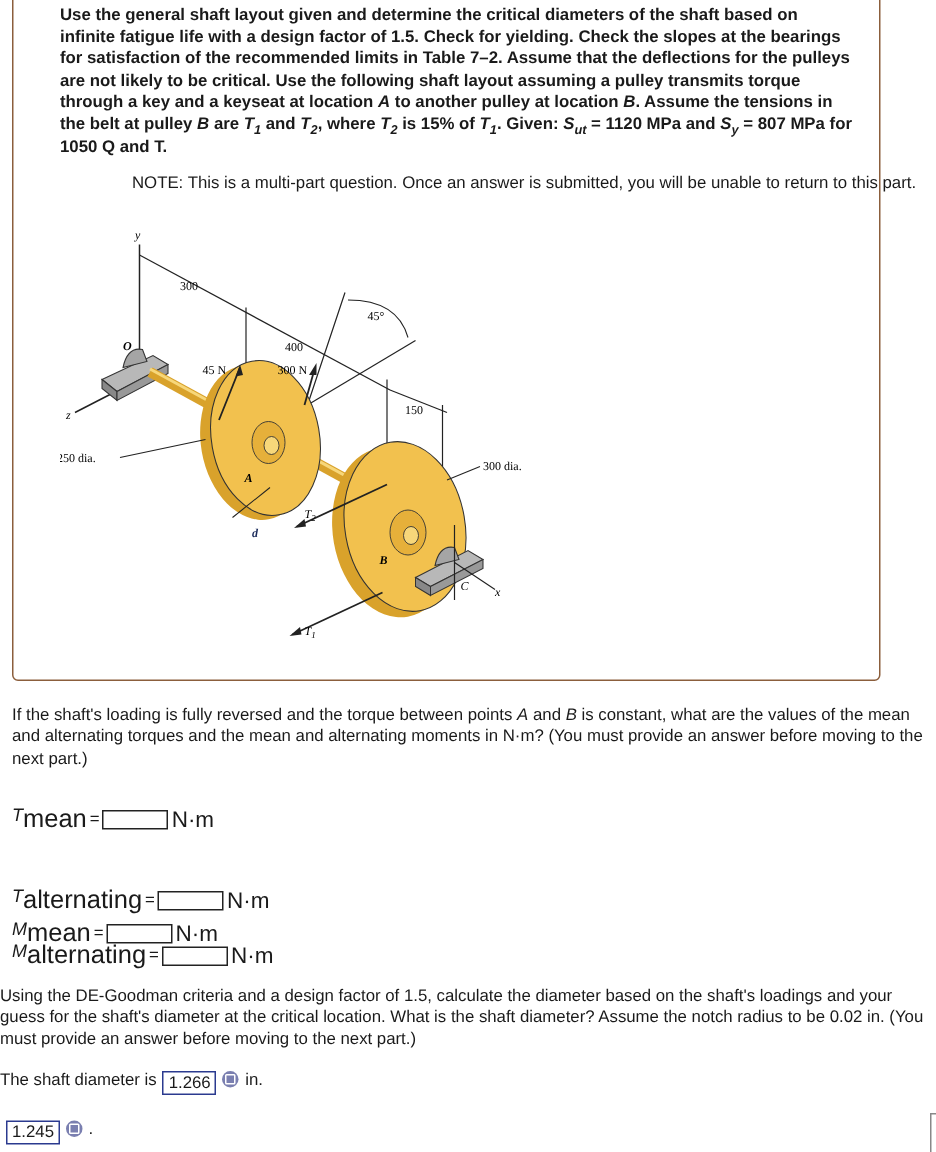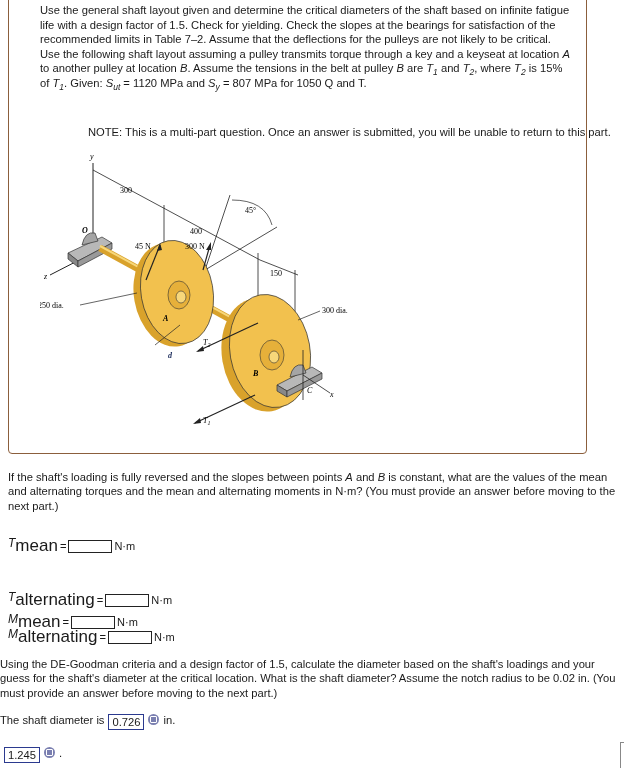--- a/index.html
+++ b/index.html
@@ -1,36 +1,36 @@
 <!DOCTYPE html>
 <html><head>
 <meta charset="utf-8">
 <style>
   html, body { margin:0; padding:0; background:#ffffff; }
   body { width:624px; height:768px; position:relative; overflow:hidden;
          font-family:"Liberation Sans", sans-serif; color:#1a1a1a; font-size:11.2px; }
   .problem-box { position:absolute; left:8px; top:-6px; width:579px; height:460px;
                  border:1.5px solid #8b5e3c; border-radius:4px; box-sizing:border-box; }
-  .intro { position:absolute; left:40px; top:3px; width:530px; line-height:14.6px; }
+  .intro { position:absolute; left:40px; top:3px; width:530px; line-height:14.6px;font-weight:bold; }
   .intro p { margin:0; }
-  .note { position:absolute; left:40px; top:125px; width:530px; line-height:14px;padding-left:48px; }
+  .note { position:absolute; left:40px; top:115px; width:530px; line-height:14px;padding-left:48px; }
   .note p { margin:0; }
   i.v { font-style:italic; }
   sub { font-size:8.5px; vertical-align:-3px; line-height:0; }
   .diagram { position:absolute; left:40px; top:145px; width:340px; height:290px; }
   .question { position:absolute; left:8px; top:470px; width:610px; line-height:14.4px; }
   .question p { margin:0; }
   .row { position:absolute; left:8px; display:flex; align-items:center; height:20px; }
   .row .lbl { font-size:11.2px; }
   .row .lbl .sym { font-style:italic; font-size:12px; }
   .row .lbl .sub2 { font-size:17px; vertical-align:-4px; }
   .row .eq { margin:0 2px; }
   .row input { width:42px; height:11px; border:1.3px solid #222; padding:0; margin:0 2px 0 0;
                font-size:11px; font-family:"Liberation Sans", sans-serif; }
-  .row .unit { font-size:11px; }
+  .row .unit { font-size:15px; }
   .q2 { position:absolute; left:0px; top:657px; width:620px; line-height:14.4px; }
   .q2 p { margin:0; }
   .ans { position:absolute; left:0px; display:flex; align-items:flex-start; font-size:11.2px; }
   .ans .box { border:1.6px solid #2b3a8f; padding:0 3px; height:14px; line-height:14px;
               margin:0 4px 0 4px; font-size:11.2px; }
   .ans .icon { width:11px; height:11px; border-radius:50%; background:#7a7fb0;
                display:inline-flex; align-items:center; justify-content:center; margin-right:4px; }
   .ans .icon span { width:5px; height:5px; border:1px solid #fff; border-radius:1px; display:block; }
   .corner-frag { position:absolute; left:620px; top:742px; width:6px; height:30px;
                  border-left:1px solid #888; border-top:1px solid #888; }
@@ -127,21 +127,21 @@
       <path d="M250 232 Q253 218 263 220 L266 228 Z" fill="#a5a5a5" stroke="#333" stroke-width="0.7"></path>
     </g>
     <line x1="263" y1="205" x2="263" y2="255" stroke="#222" stroke-width="0.8"></line>
     <line x1="263" y1="230" x2="290" y2="248" stroke="#222" stroke-width="0.8"></line>
     <text x="267" y="248" font-style="italic">C</text>
     <text x="290" y="252" font-style="italic">x</text>
   </svg>
 </div>
 
 <div class="question">
-  <p><span>If the shaft's loading is fully reversed and the slopes between points </span><i class="v">A</i><span> and </span><i class="v">B</i><span> is constant, what are the values of the mean and alternating torques and the mean and alternating moments in N·m? (You must provide an answer before moving to the next part.)</span></p>
+  <p><span>If the shaft's loading is fully reversed and the torque between points </span><i class="v">A</i><span> and </span><i class="v">B</i><span> is constant, what are the values of the mean and alternating torques and the mean and alternating moments in N·m? (You must provide an answer before moving to the next part.)</span></p>
 </div>
 
 <div class="row" style="top:536px;">
   <span class="lbl"><span class="sym">T</span><span class="sub2">mean</span></span>
   <span class="eq">=</span>
   <input type="text" value="" style="">
   <span class="unit">N·m</span>
 </div>
 
 <div class="row" style="top:566px;margin-top:24px;">
@@ -164,21 +164,21 @@
   <input type="text" value="" style="">
   <span class="unit">N·m</span>
 </div>
 
 <div class="q2">
   <p>Using the DE-Goodman criteria and a design factor of 1.5, calculate the diameter based on the shaft's loadings and your guess for the shaft's diameter at the critical location. What is the shaft diameter? Assume the notch radius to be 0.02 in. (You must provide an answer before moving to the next part.)</p>
 </div>
 
 <div class="ans" style="top:714px;">
   <span>The shaft diameter is</span>
-  <span class="box">0.726</span>
+  <span class="box">1.266</span>
   <span class="icon">
       <span></span>
     </span>
   <span>in.</span>
 </div>
 
 <div class="ans" style="top:747px;">
   <span class="box">1.245</span>
   <span class="icon">
       <span></span>

